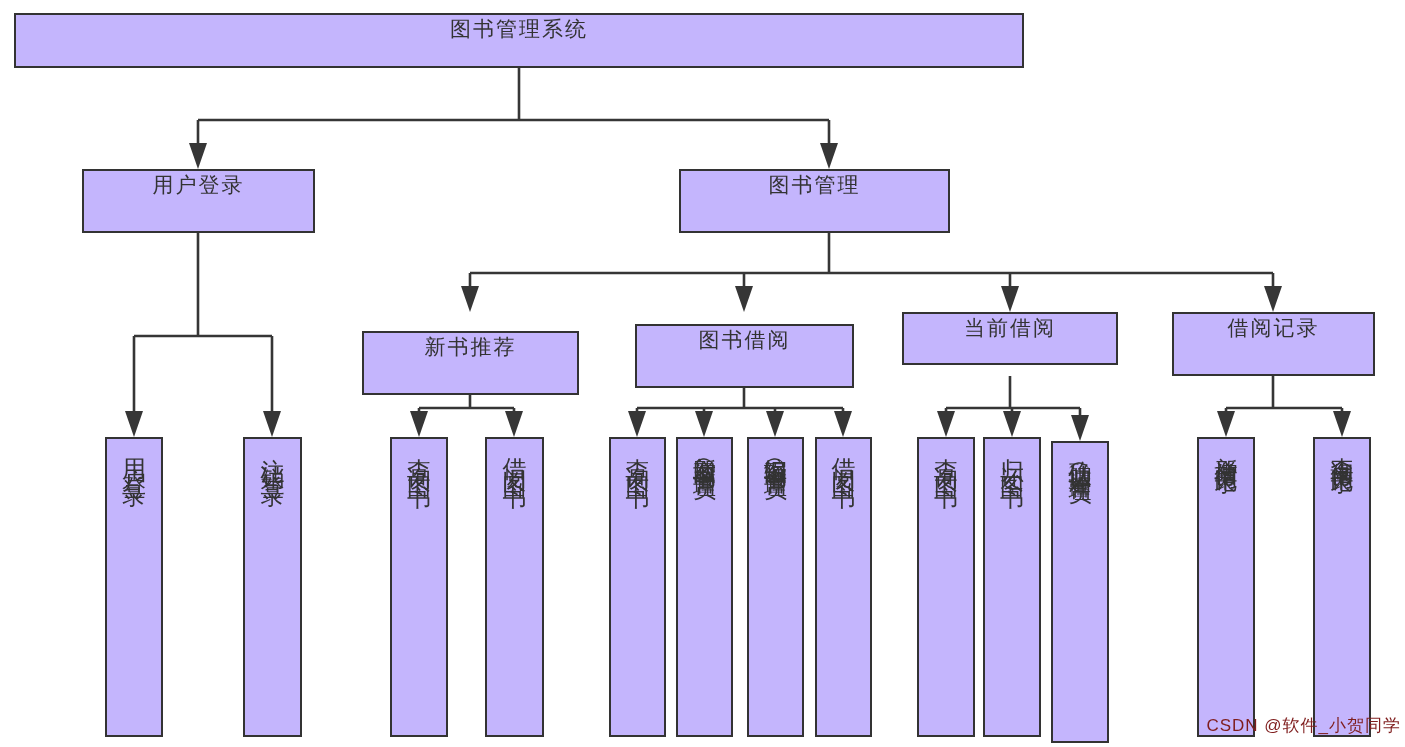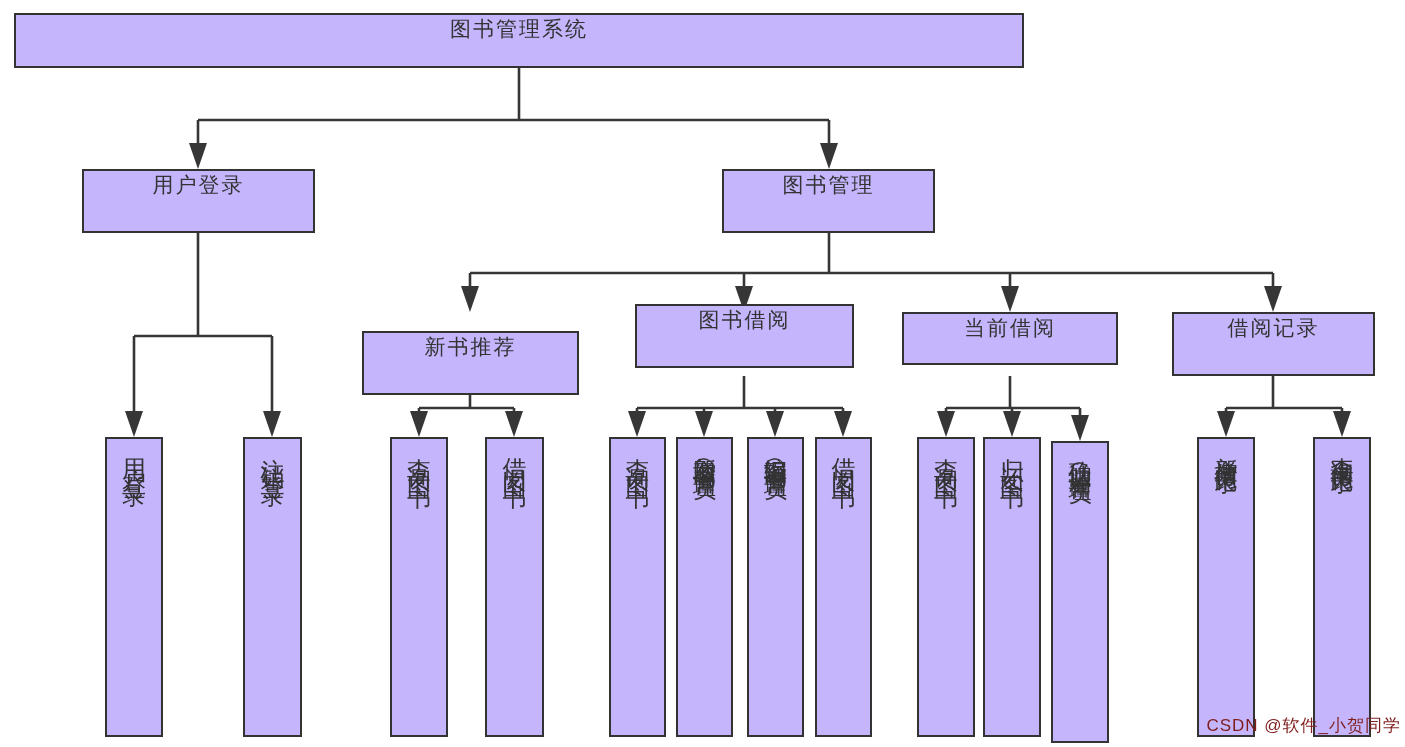--- a/index.html
+++ b/index.html
@@ -94,28 +94,28 @@
     </g>
   </svg>
 
   <div class="box h title" style="left:14px;top:13px;width:1010px;height:55px">
     <span>图书管理系统</span>
   </div>
 
   <div class="box h" style="left:82px;top:169px;width:233px;height:64px">
     <span>用户登录</span>
   </div>
-  <div class="box h" style="left:722px;top:169px;width:213px;height:64px">
+  <div class="box h" style="left:679px;top:169px;width:271px;height:64px">
     <span>图书管理</span>
   </div>
 
   <div class="box h" style="left:362px;top:331px;width:217px;height:64px">
     <span>新书推荐</span>
   </div>
-  <div class="box h" style="left:635px;top:304px;width:219px;height:64px">
+  <div class="box h" style="left:635px;top:324px;width:219px;height:64px">
     <span>图书借阅</span>
   </div>
   <div class="box h" style="left:902px;top:312px;width:216px;height:53px">
     <span>当前借阅</span>
   </div>
   <div class="box h" style="left:1172px;top:312px;width:203px;height:64px">
     <span>借阅记录</span>
   </div>
 
   <div class="box v" style="left:105px;top:437px;width:58px;height:300px">

